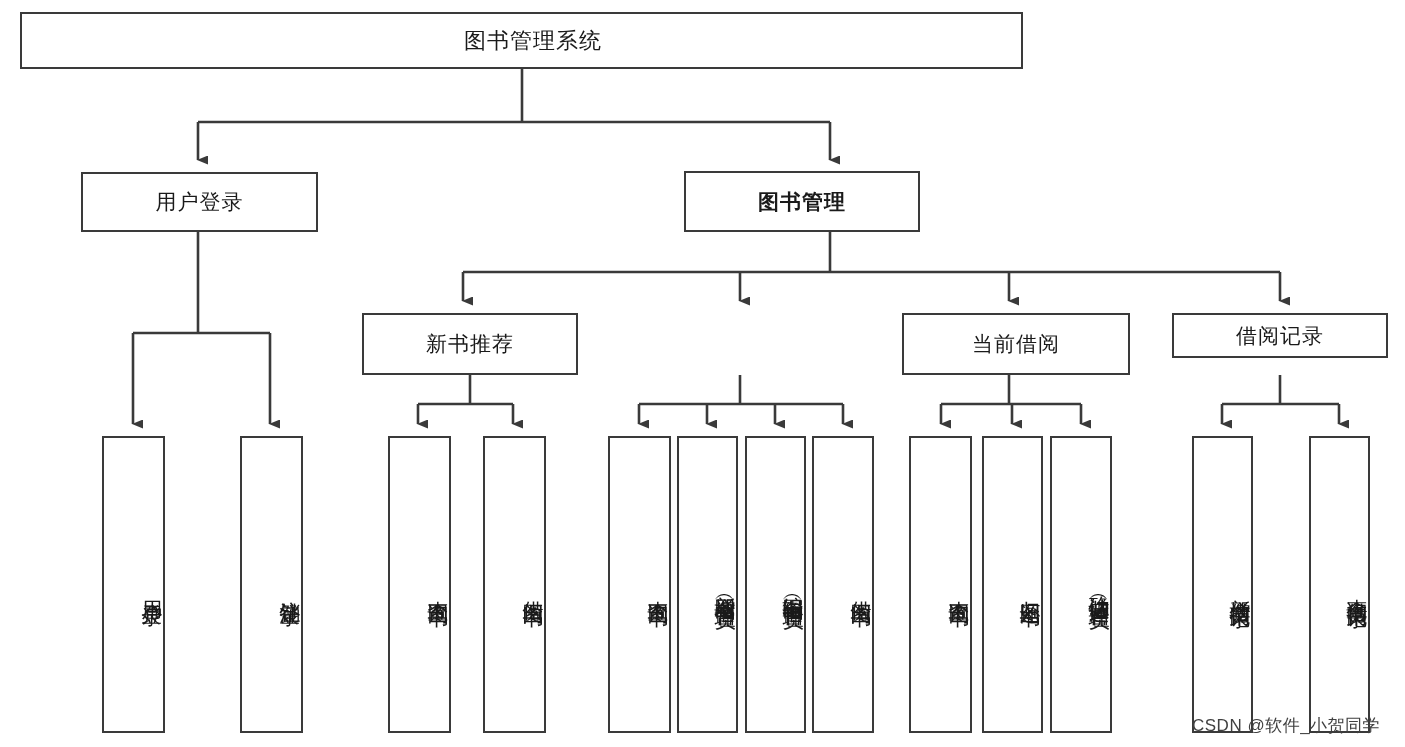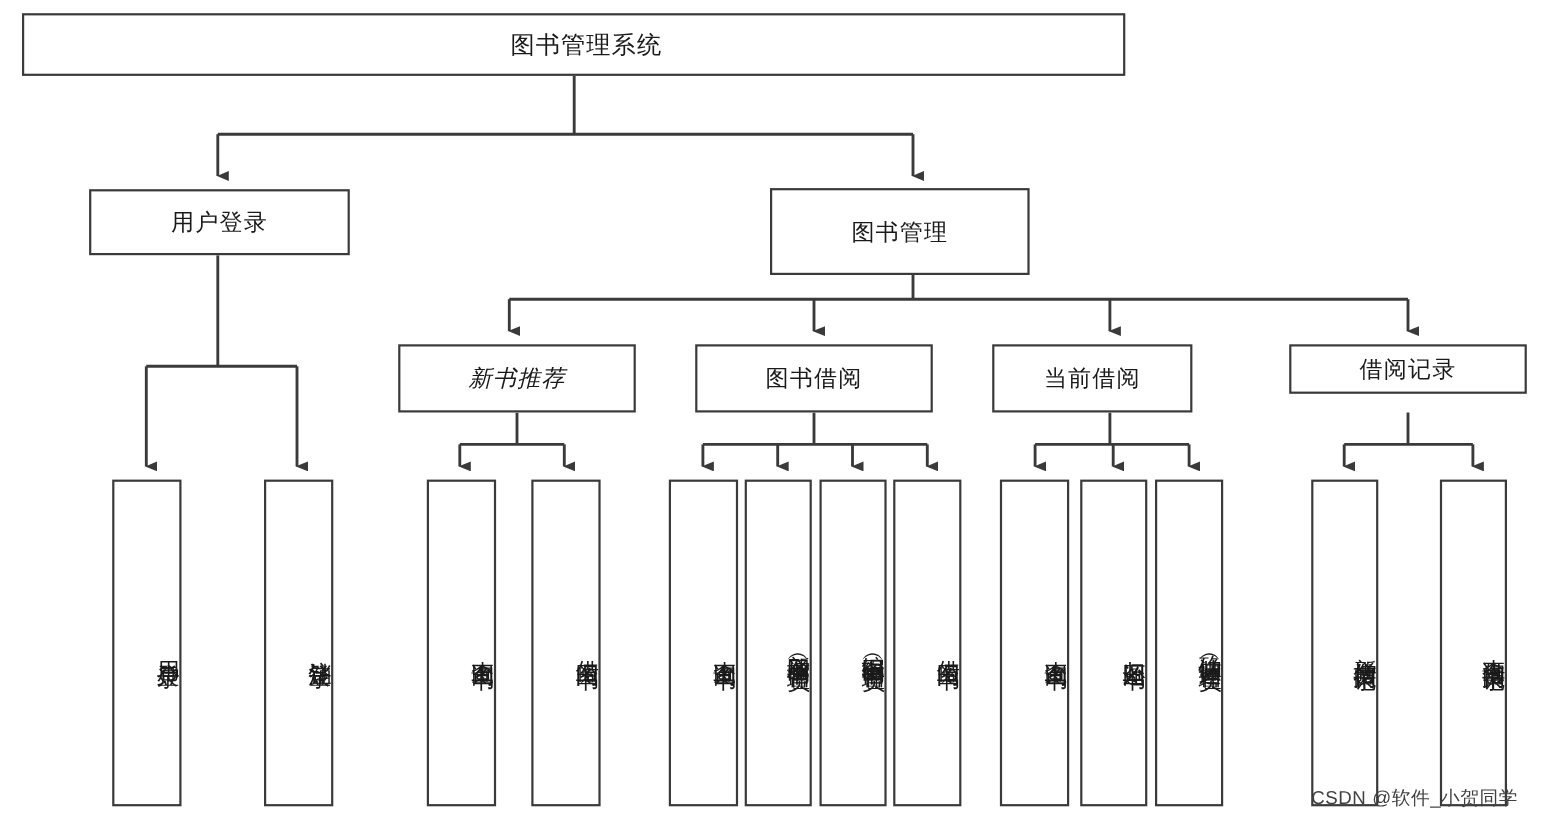--- a/index.html
+++ b/index.html
@@ -120,31 +120,28 @@
     </g>
   </svg>
 
   <div class="node horiz root" style="left:20px; top:12px; width:1003px; height:57px;padding-left:23px;">
     <span class="nlabel">图书管理系统</span>
   </div>
 
   <div class="node horiz" style="left:81px; top:172px; width:237px; height:60px;">
     <span class="nlabel">用户登录</span>
   </div>
-  <div class="node horiz" style="left:700px; top:171px; width:236px; height:79px;">
+  <div class="node horiz" style="left:684px; top:171px; width:236px; height:61px;font-weight:bold;">
     <span class="nlabel">图书管理</span>
   </div>
 
-  <div class="node horiz" style="left:362px; top:313px; width:216px; height:62px;font-style:italic;">
+  <div class="node horiz" style="left:362px; top:313px; width:216px; height:62px;">
     <span class="nlabel">新书推荐</span>
   </div>
-  <div class="node horiz" style="left:632px; top:313px; width:216px; height:62px;">
-    <span class="nlabel">图书借阅</span>
-  </div>
-  <div class="node horiz" style="left:902px; top:313px; width:182px; height:62px;">
+  <div class="node horiz" style="left:902px; top:313px; width:228px; height:62px;">
     <span class="nlabel">当前借阅</span>
   </div>
   <div class="node horiz" style="left:1172px; top:313px; width:216px; height:45px;">
     <span class="nlabel">借阅记录</span>
   </div>
 
   <div class="node vert" style="left:102px; top:436px; width:63px; height:297px;">
     <span class="nlabel">用户登录</span>
   </div>
   <div class="node vert" style="left:240px; top:436px; width:63px; height:297px;">

